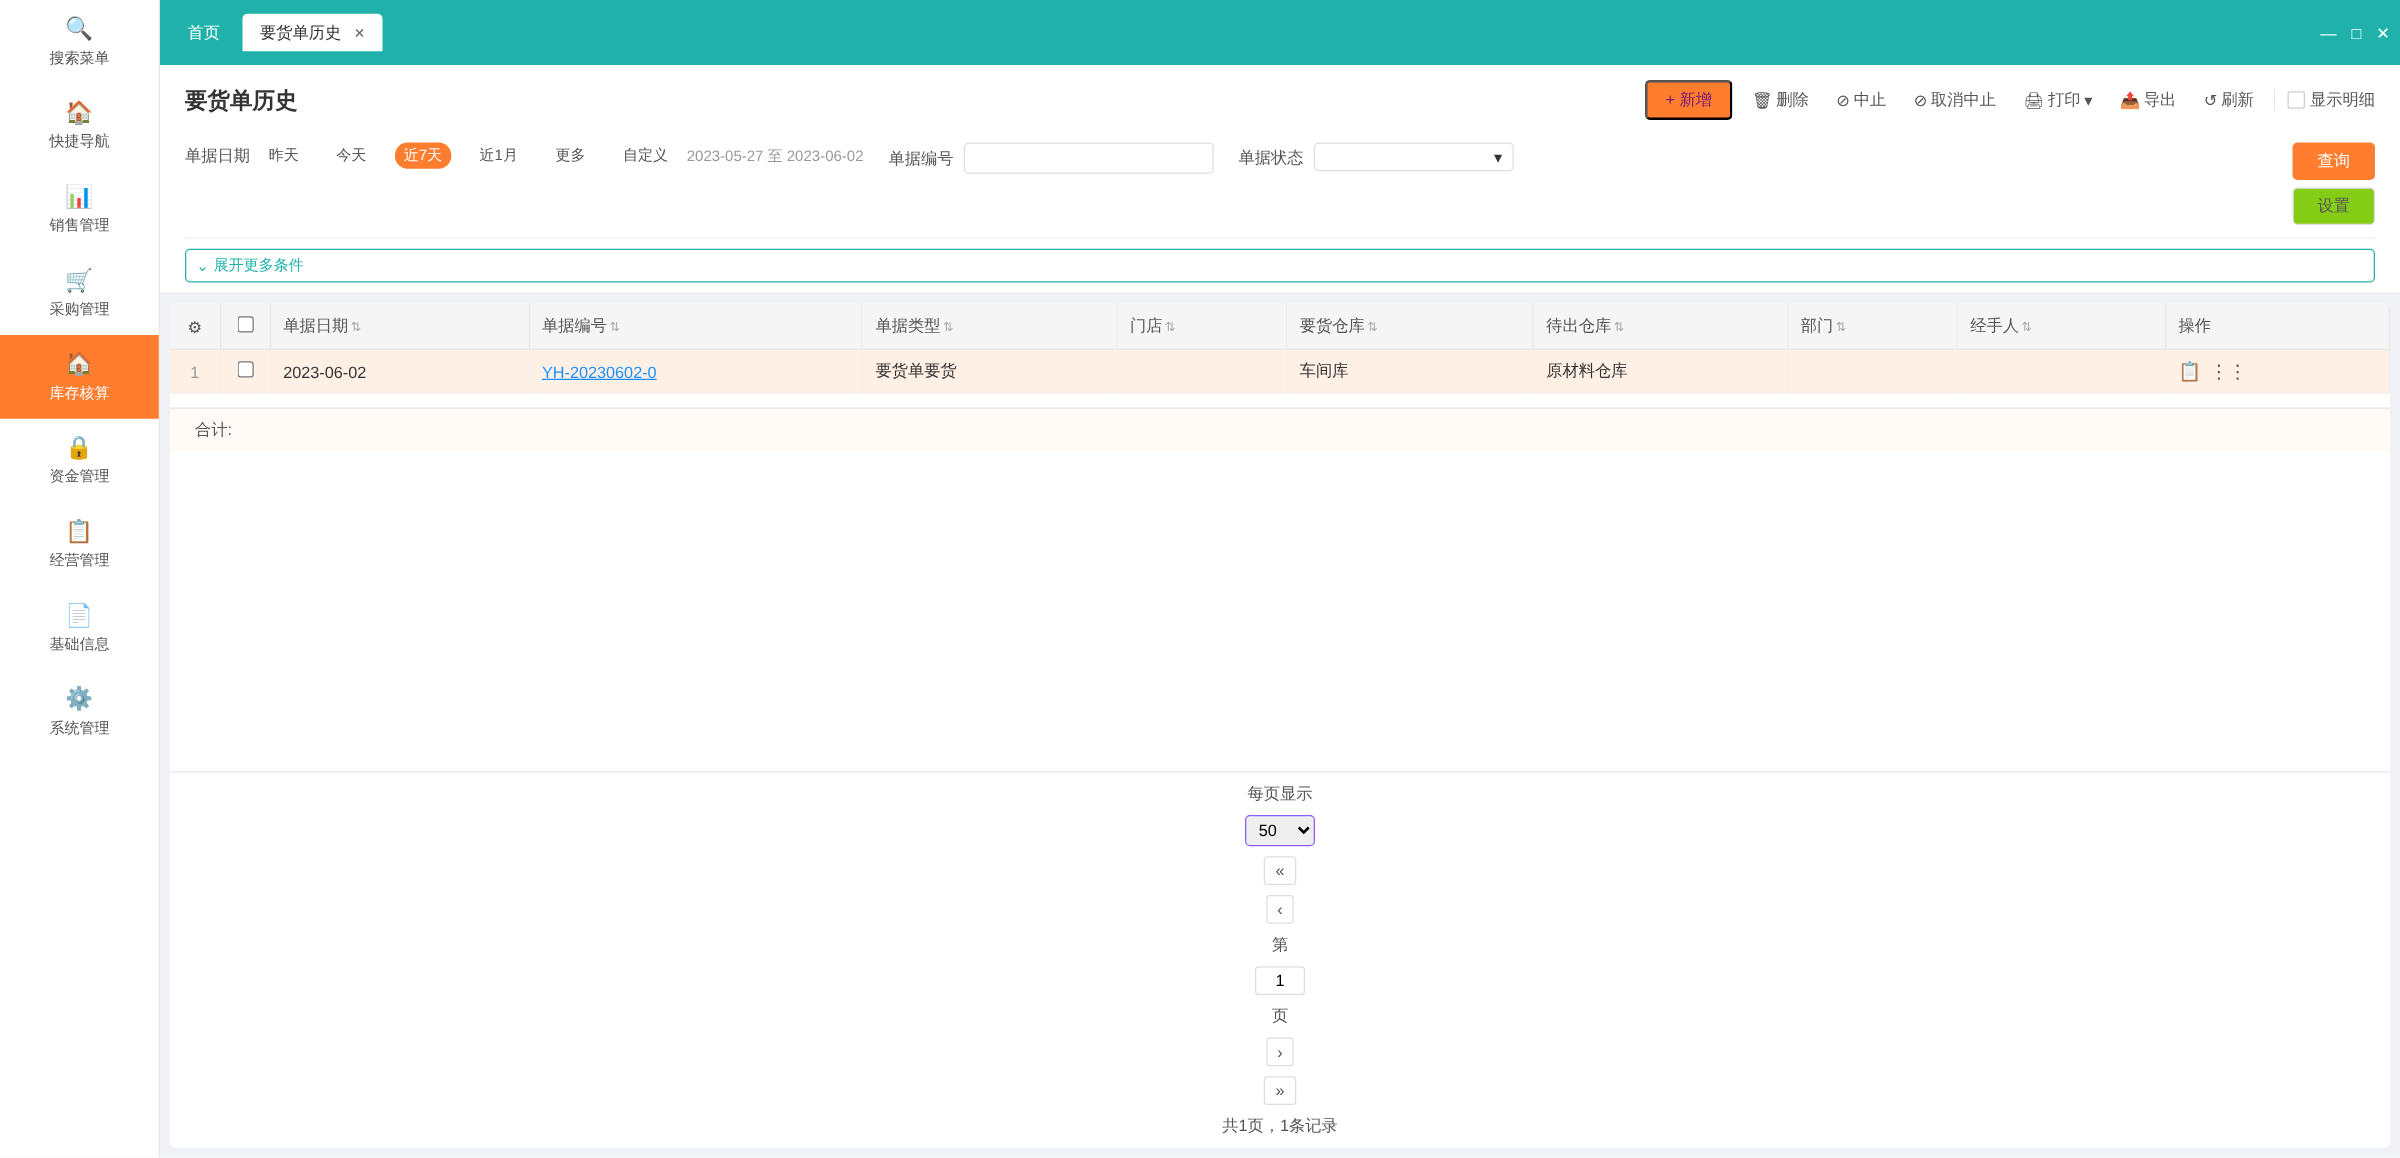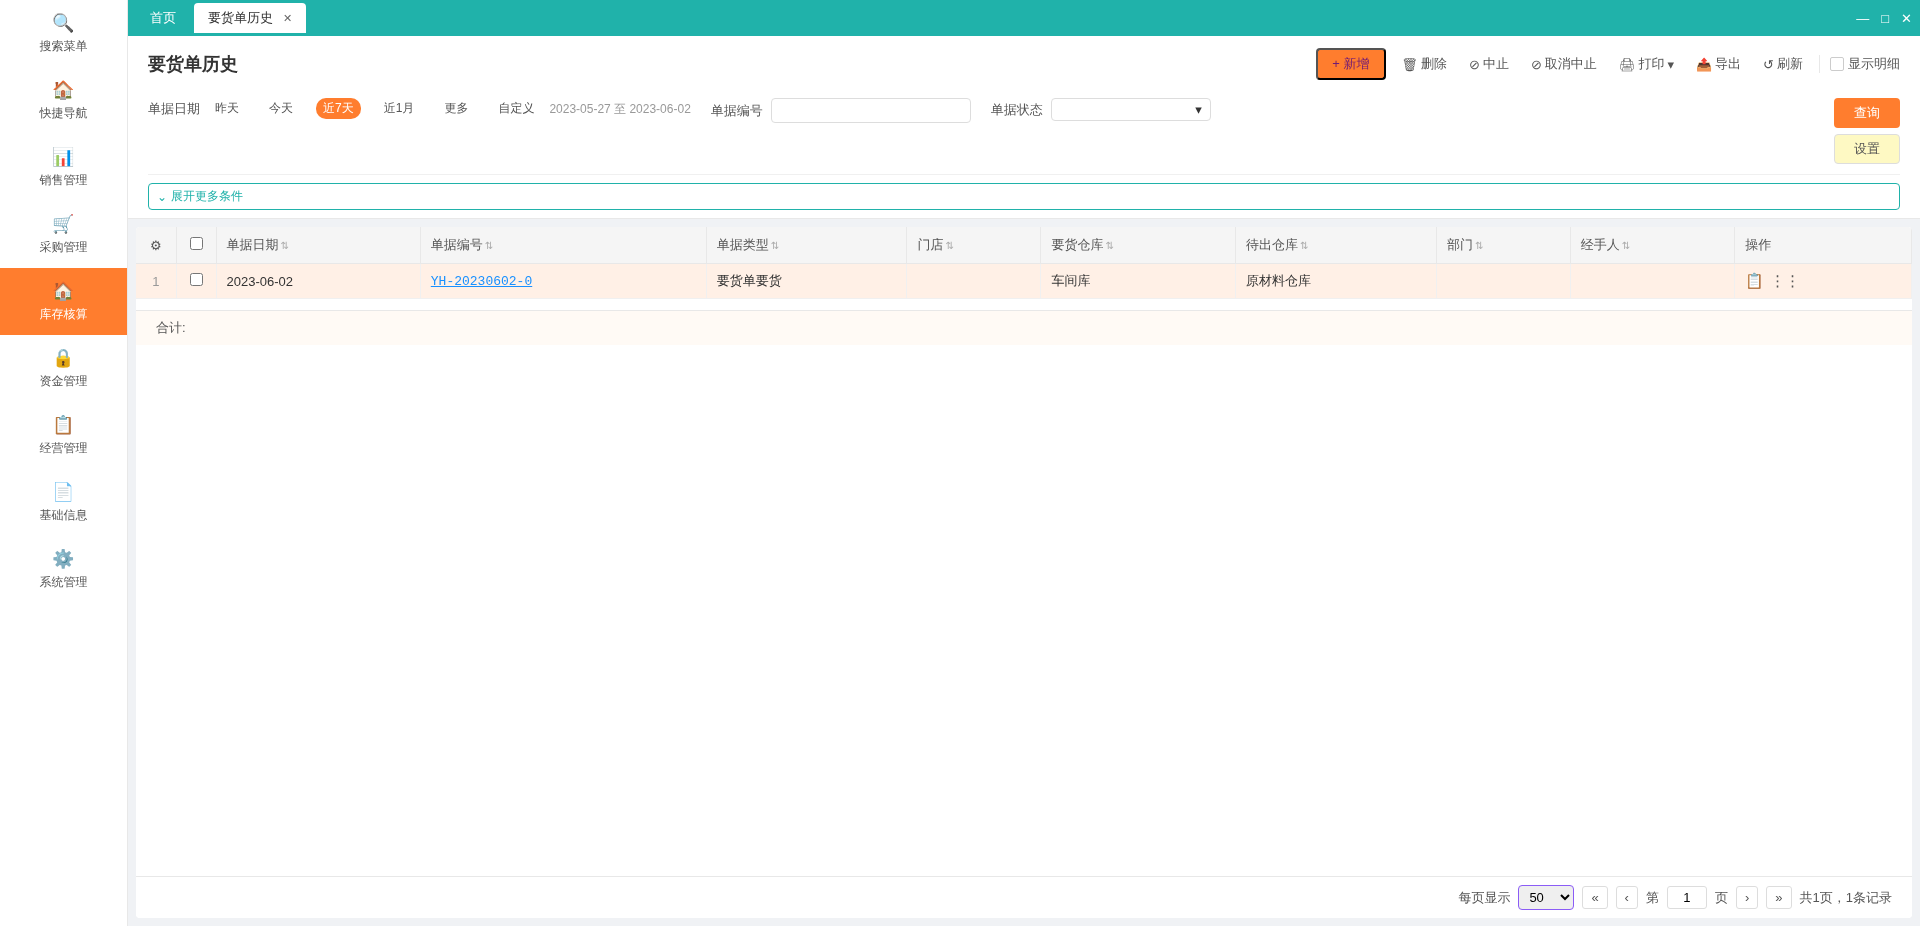--- a/index.html
+++ b/index.html
@@ -33,21 +33,21 @@
     
     .main {
       flex: 1;
       display: flex;
       flex-direction: column;
       overflow: hidden;
     }
 
     
     .tab-bar {
-      height: 36px;
+      height: 52px;
       background: #20b2aa;
       display: flex;
       align-items: center;
       padding: 0 8px;
       gap: 4px;
       flex-shrink: 0;
     }
     .tab-item {
       height: 30px;
       padding: 0 14px;
@@ -207,21 +207,21 @@
       color: #fff;
       border: none;
       border-radius: 4px;
       padding: 6px 20px;
       cursor: pointer;
       font-size: 13px;
       display: block;
       margin-bottom: 6px;
     }
     .settings-btn {
-      background: #fef9c3;
+      background: #84cc16;
       color: #555;
       border: 1px solid #ddd;
       border-radius: 4px;
       padding: 5px 16px;
       cursor: pointer;
       font-size: 13px;
       display: block;
     }
     .filter-actions {
       display: flex;
@@ -267,21 +267,21 @@
     thead th:first-child { width: 40px; text-align: center; }
     thead th.check-col { width: 40px; text-align: center; }
     .sort-icon { font-size: 10px; color: #aaa; margin-left: 2px; }
     tbody tr { border-bottom: 1px solid #f0f0f0; }
     tbody tr.selected { background: #fff0e6; }
     tbody td {
       padding: 8px 10px;
       color: #333;
       border-right: 1px solid #f0f0f0;
     }
-    tbody td.link { color: #1890ff; cursor: pointer; text-decoration: underline; font-family: Liberation Mono, monospace; }
+    tbody td.link { color: #1890ff; cursor: pointer; text-decoration: underline; }
     .row-num { text-align: center; color: #999; }
     .check-cell { text-align: center; }
     .action-icons { display: flex; gap: 6px; align-items: center; }
     .action-icon { cursor: pointer; color: #555; font-size: 15px; }
 
     
     .summary-row {
       background: #fffaf5;
       border-top: 1px solid #e8e8e8;
       padding: 8px 20px;
@@ -296,20 +296,21 @@
       background: #fff;
       border-top: 1px solid #e8e8e8;
       padding: 8px 20px;
       display: flex;
       align-items: center;
       justify-content: flex-end;
       gap: 8px;
       font-size: 13px;
       color: #555;
       flex-shrink: 0;
+      flex-direction: column;
     }
     .footer-select {
       border: 1px solid #8b5cf6;
       border-radius: 4px;
       padding: 3px 6px;
       font-size: 13px;
     }
     .page-btn {
       padding: 3px 8px;
       border: 1px solid #ddd;

